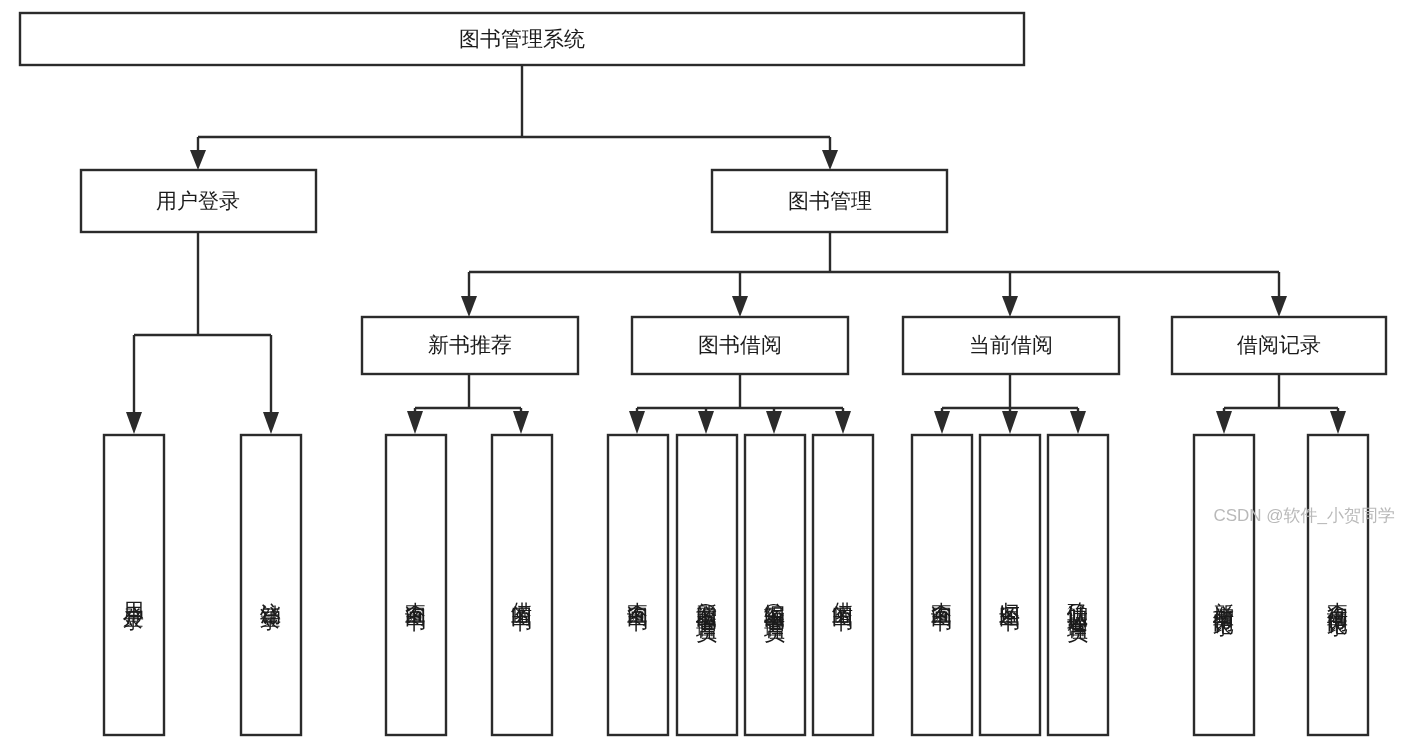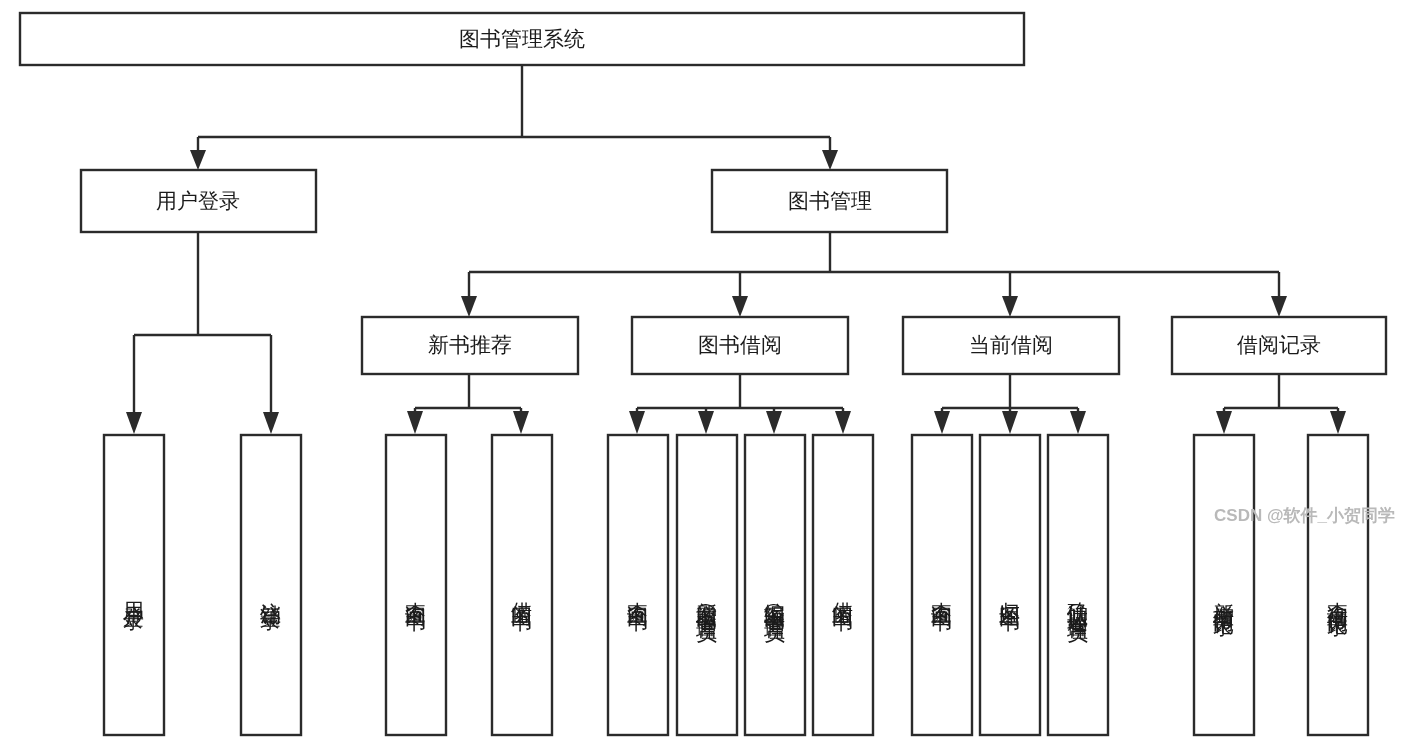--- a/index.html
+++ b/index.html
@@ -61,21 +61,20 @@
   .watermark {
     position: absolute;
     right: 10px;
     bottom: 4px;
     font-family: "Liberation Sans", "DejaVu Sans", sans-serif;
     font-size: 17px;
     color: #b9b9b9;
     white-space: nowrap;
     pointer-events: none;
     user-select: none;
-    font-weight: bold;
   }
 </style>
 </head>
 <body>
 
 <div id="diagram-root">
 
   <svg id="flowchart" viewBox="0 0 1405 747">
 
     <g>

